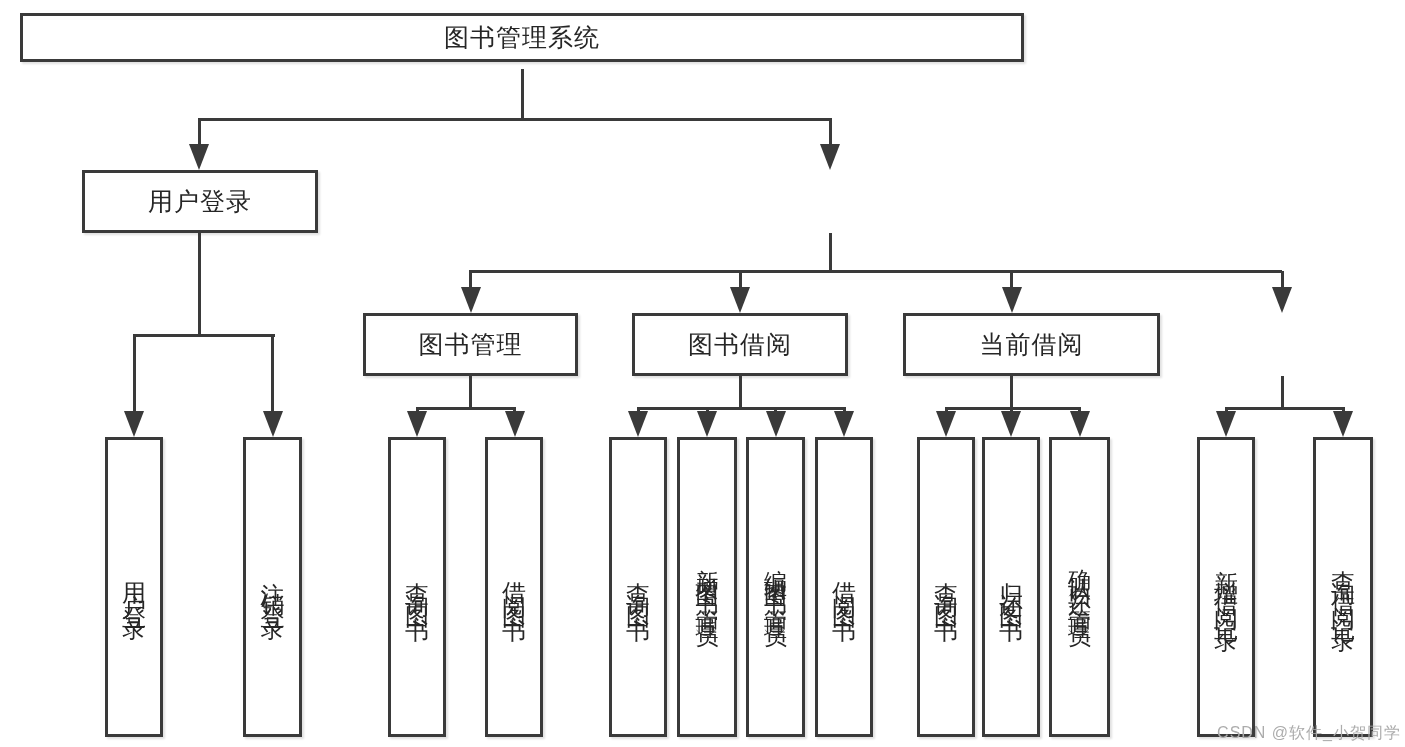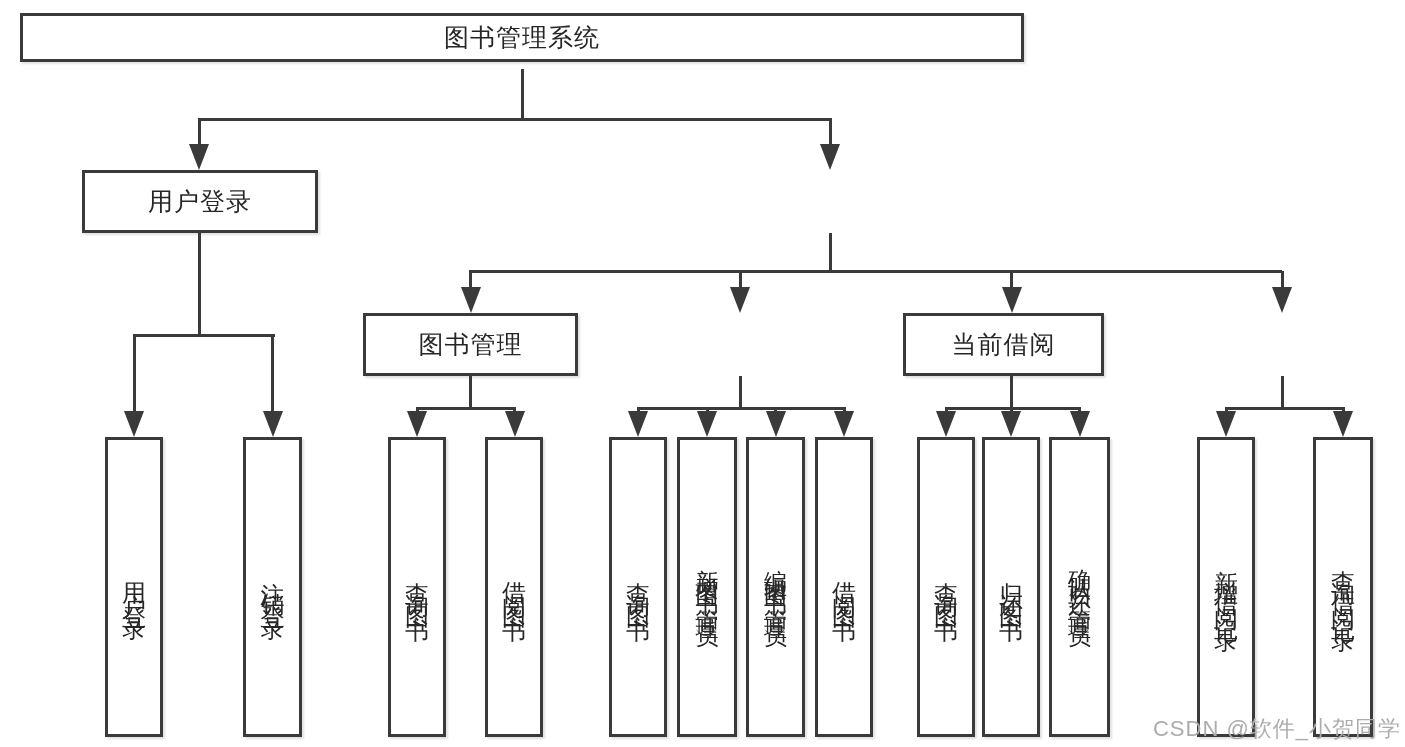--- a/index.html
+++ b/index.html
@@ -21,43 +21,46 @@
   .vline,.hline{position:absolute;background:#3a3a3a;}
   .vline{width:3px;}
   .hline{height:3px;}
   .arr{
     position:absolute;width:0;height:0;
     border-left:10px solid transparent;border-right:10px solid transparent;
     border-top:26px solid #3a3a3a;
   }
   .watermark{
     position:absolute;right:4px;bottom:3px;color:#acacac;
-    font-size:22px;letter-spacing:1px;white-space:nowrap;
+    font-size:16px;letter-spacing:1px;white-space:nowrap;
   }
 </style>
 </head>
 <body>
 
 <div class="canvas">
 
   <div class="box" style="left:20px;top:13px;width:1004px;height:49px">
     <span class="hlabel">图书管理系统</span>
   </div>
 
   <div class="box" style="left:82px;top:170px;width:236px;height:63px">
     <span class="hlabel">用户登录</span>
   </div>
 
 
   <div class="box" style="left:363px;top:313px;width:215px;height:63px">
     <span class="hlabel">图书管理</span>
   </div>
 
+  <div class="box" style="left:632px;top:313px;width:216px;height:63px">
+    <span class="hlabel">图书借阅</span>
+  </div>
 
-  <div class="box" style="left:903px;top:313px;width:201px;height:63px">
+  <div class="box" style="left:903px;top:313px;width:257px;height:63px">
     <span class="hlabel">当前借阅</span>
   </div>
 
 
   <div class="box" style="left:105px;top:437px;width:58px;height:300px">
     <span class="vlabel">用户登录</span>
   </div>
   <div class="box" style="left:243px;top:437px;width:59px;height:300px">
     <span class="vlabel">注销登录</span>
   </div>

